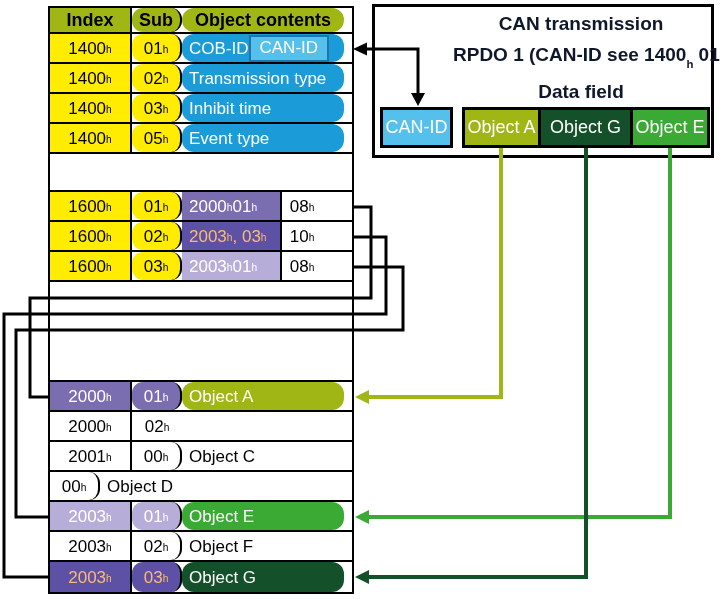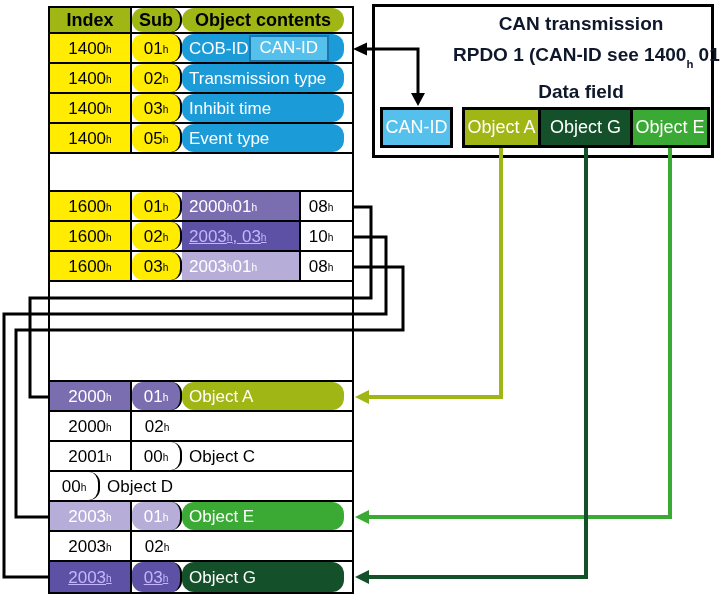--- a/index.html
+++ b/index.html
@@ -16,35 +16,35 @@
   .trow.last{border-bottom:none;}
   .gap{flex:none;box-sizing:border-box;border-bottom:2px solid #000;background:#fff;}
   .gap1{height:38px;}
   .gap2{height:100px;}
   .cell{box-sizing:border-box;border-right:2px solid #000;display:flex;align-items:center;
         justify-content:center;font-size:17px;line-height:1;overflow:hidden;white-space:nowrap;}
   .cell:last-child{border-right:none;}
   .c-index{width:82px;}
   .c-sub{width:50px;border-radius:11px;}
   .c-contents{width:162px;justify-content:flex-start;padding-left:7px;border-radius:12px;}
-  .c-value{width:119px;justify-content:flex-start;padding-left:7px;}
+  .c-value{width:100px;justify-content:flex-start;padding-left:7px;}
   .c-size{width:40px;background:#fff;color:#000;text-align:center;}
   .hdr .cell{font-size:18px;}
   .with-tag{justify-content:flex-start;padding-right:4px;}
   .canid-tag{box-sizing:border-box;border:2px solid var(--blue-border);background:var(--light-blue);
              color:#fff;padding:2px 9px 4px 9px;font-size:17px;line-height:1;}
   sub{font-size:0.60em;line-height:0;position:relative;bottom:-0.22em;}
 
   .bg-yellow{background:var(--yellow);color:#000;}
   .bg-yellow-green{background:var(--yellow-green);color:#fff;}
   .bg-blue{background:var(--blue);color:#fff;}
   .bg-green-mid{background:var(--green-mid);color:#fff;}
   .bg-green-dark{background:var(--green-dark);color:#fff;}
   .bg-purple-mid{background:var(--purple-mid);color:#fff;}
-  .bg-purple-dark{background:var(--purple-dark);color:#c4b5fd;text-decoration:underline;}
+  .bg-purple-dark{background:var(--purple-dark);color:#fdba74;}
   .bg-purple-light{background:var(--purple-light);color:#fff;}
   .bg-white{background:#fff;color:#000;}
   .hdr-bg{background:var(--yellow-green);color:#000;}
 
   
   .panel{position:absolute;left:372px;top:4px;width:342px;height:154px;box-sizing:border-box;
          border:3px solid #000;background:#fff;}
   .panel-text{position:absolute;left:78px;width:256px;text-align:center;font-weight:bold;
               font-size:19px;color:#0f172a;white-space:nowrap;}
   .pt-title{top:6px;}
@@ -130,20 +130,21 @@
         </div><div class="trow">
           <div class="cell c-sub bg-white">00<sub>h</sub></div>
           <div class="cell c-contents bg-white">Object D</div>
         </div><div class="trow">
           <div class="cell c-index bg-purple-light">2003<sub>h</sub></div>
           <div class="cell c-sub bg-purple-light">01<sub>h</sub></div>
           <div class="cell c-contents bg-green-mid">Object E</div>
         </div><div class="trow">
           <div class="cell c-index bg-white">2003<sub>h</sub></div>
           <div class="cell c-sub bg-white">02<sub>h</sub></div>
+          <div class="cell c-contents bg-white">Object F</div>
         </div><div class="trow last">
           <div class="cell c-index bg-purple-dark">2003<sub>h</sub></div>
           <div class="cell c-sub bg-purple-dark">03<sub>h</sub></div>
           <div class="cell c-contents bg-green-dark">Object G</div>
         </div></div>
   </div>
 
   <div class="panel">
     <div class="panel-text pt-title">CAN transmission</div>
     <div class="panel-text pt-sub">RPDO 1 (CAN-ID see 1400<sub>h</sub> 01<sub>h</sub>)</div>

